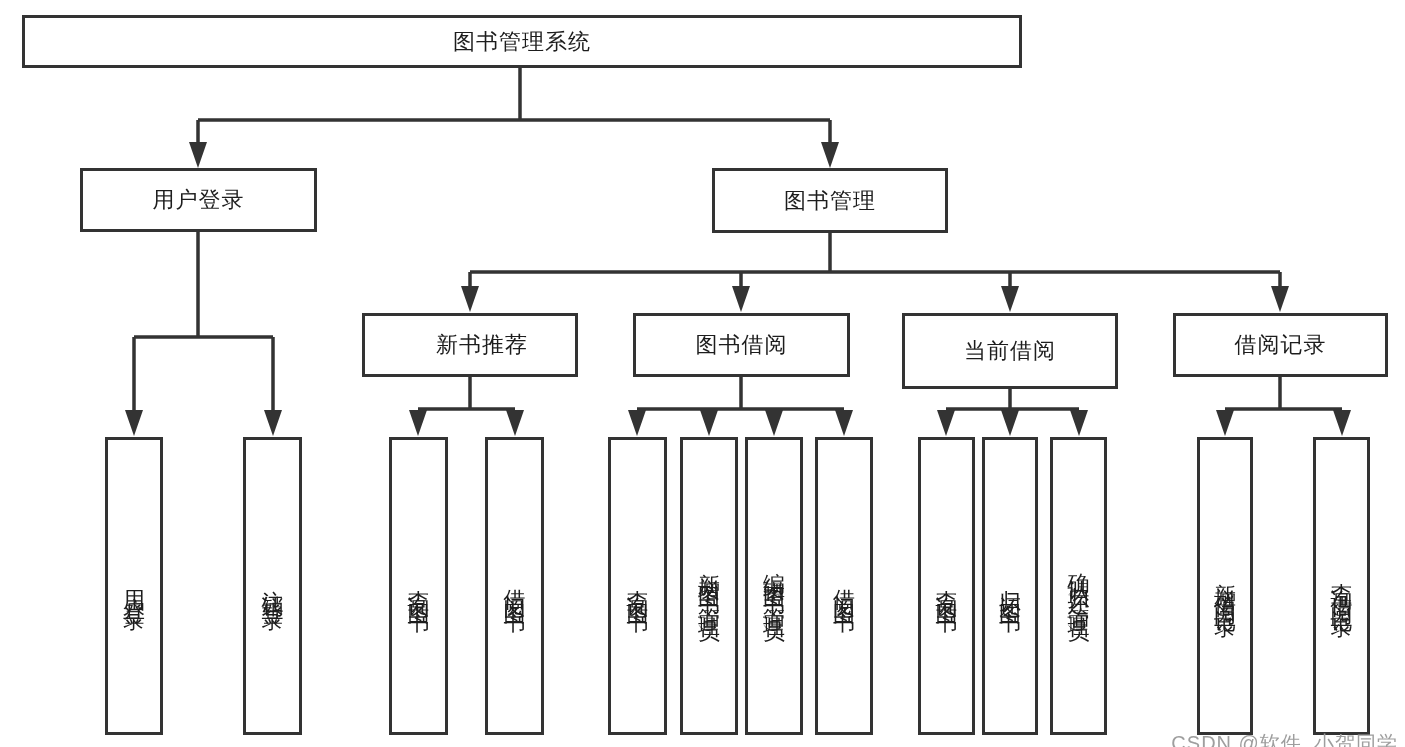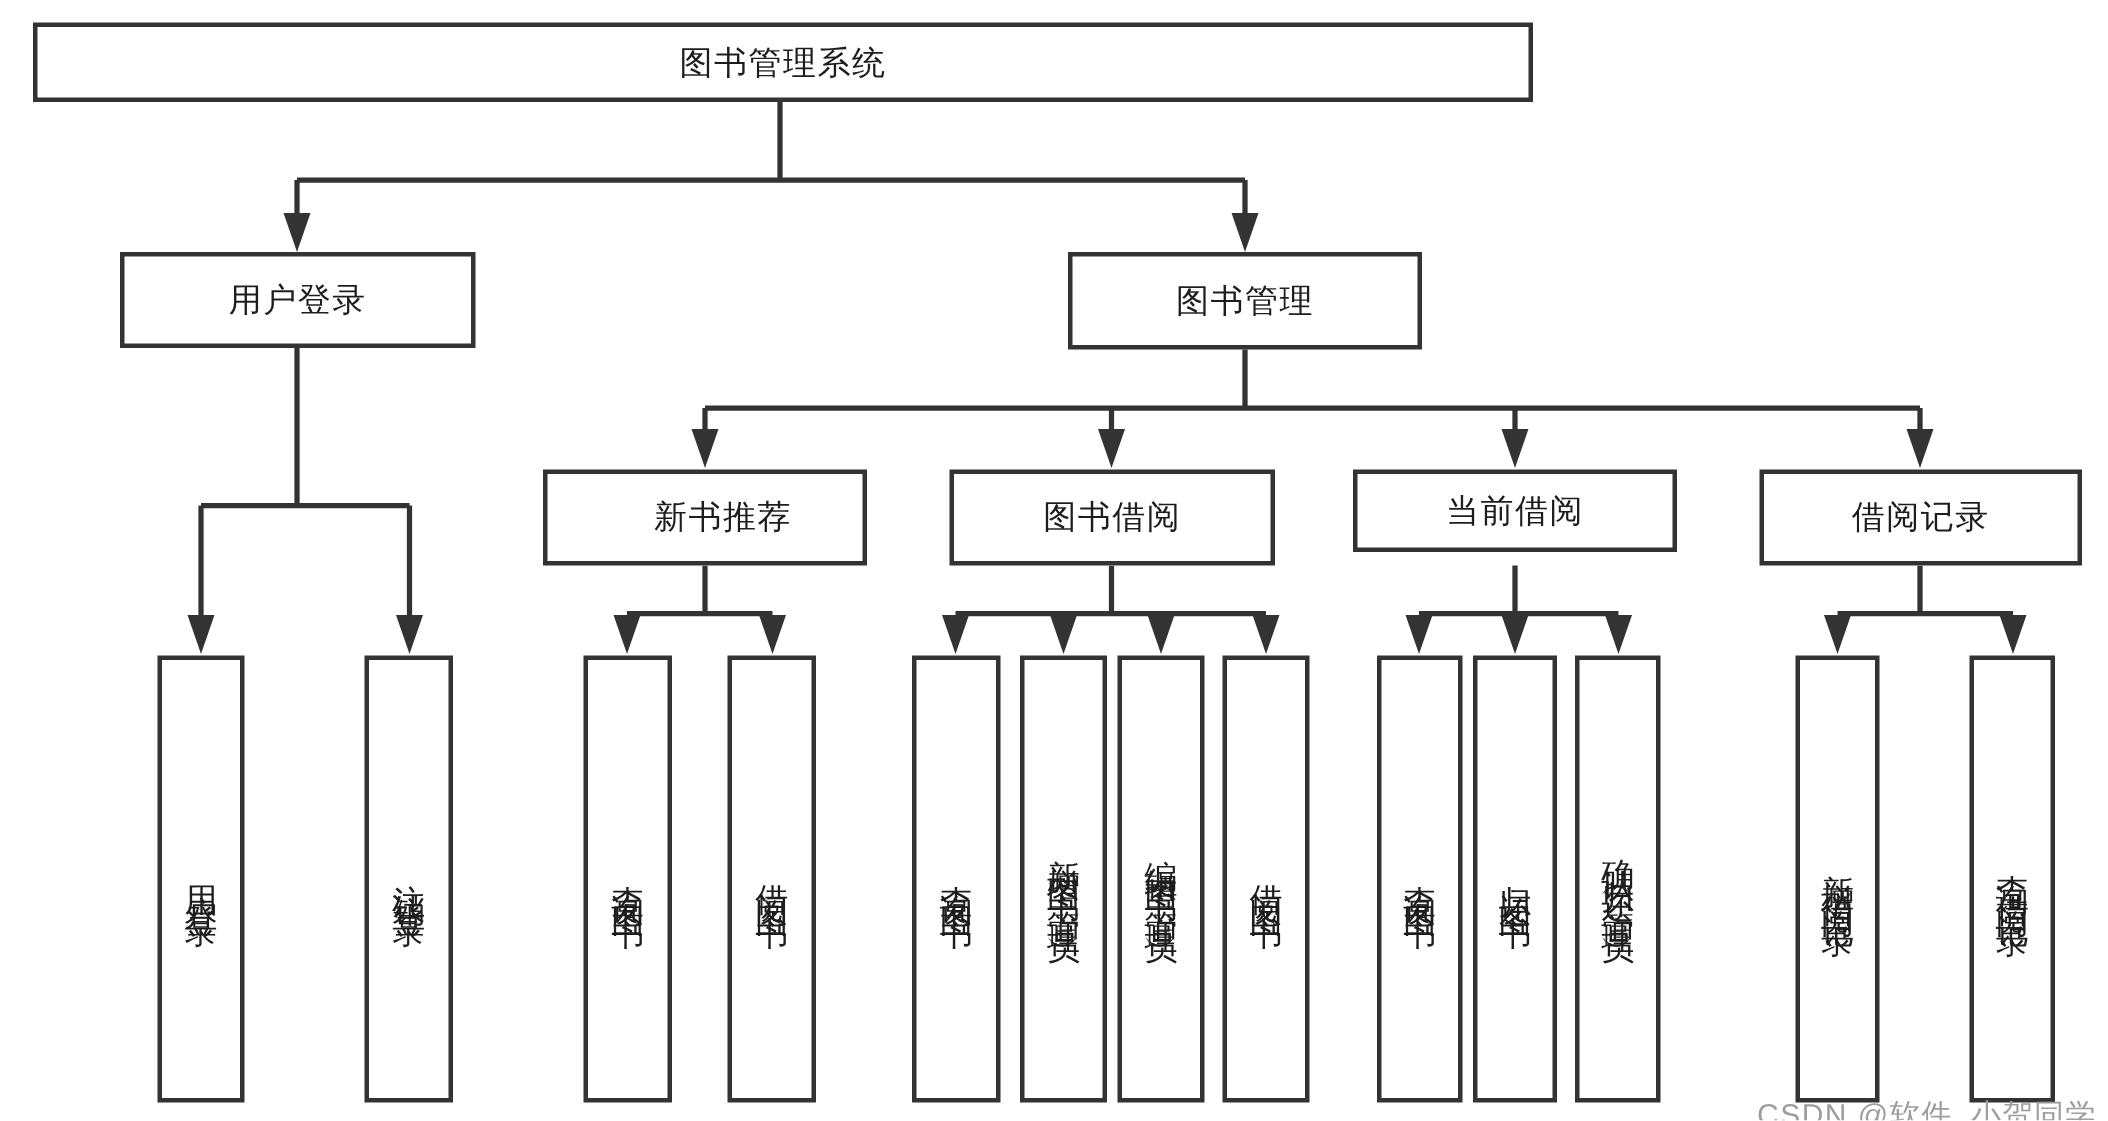--- a/index.html
+++ b/index.html
@@ -94,21 +94,21 @@
   <div class="node" style="left:712px;top:168px;width:236px;height:65px;">
     <span>图书管理</span>
   </div>
 
   <div class="node" style="left:362px;top:313px;width:216px;height:64px;padding-left:24px;">
     <span>新书推荐</span>
   </div>
   <div class="node" style="left:633px;top:313px;width:217px;height:64px;">
     <span>图书借阅</span>
   </div>
-  <div class="node" style="left:902px;top:313px;width:216px;height:55px;">
+  <div class="node" style="left:902px;top:313px;width:216px;height:76px;">
     <span>当前借阅</span>
   </div>
   <div class="node" style="left:1173px;top:313px;width:215px;height:64px;">
     <span>借阅记录</span>
   </div>
 
   <div class="node v" style="left:105px;top:437px;width:58px;height:298px;">
     <span>用户登录</span>
   </div>
   <div class="node v" style="left:243px;top:437px;width:59px;height:298px;">

